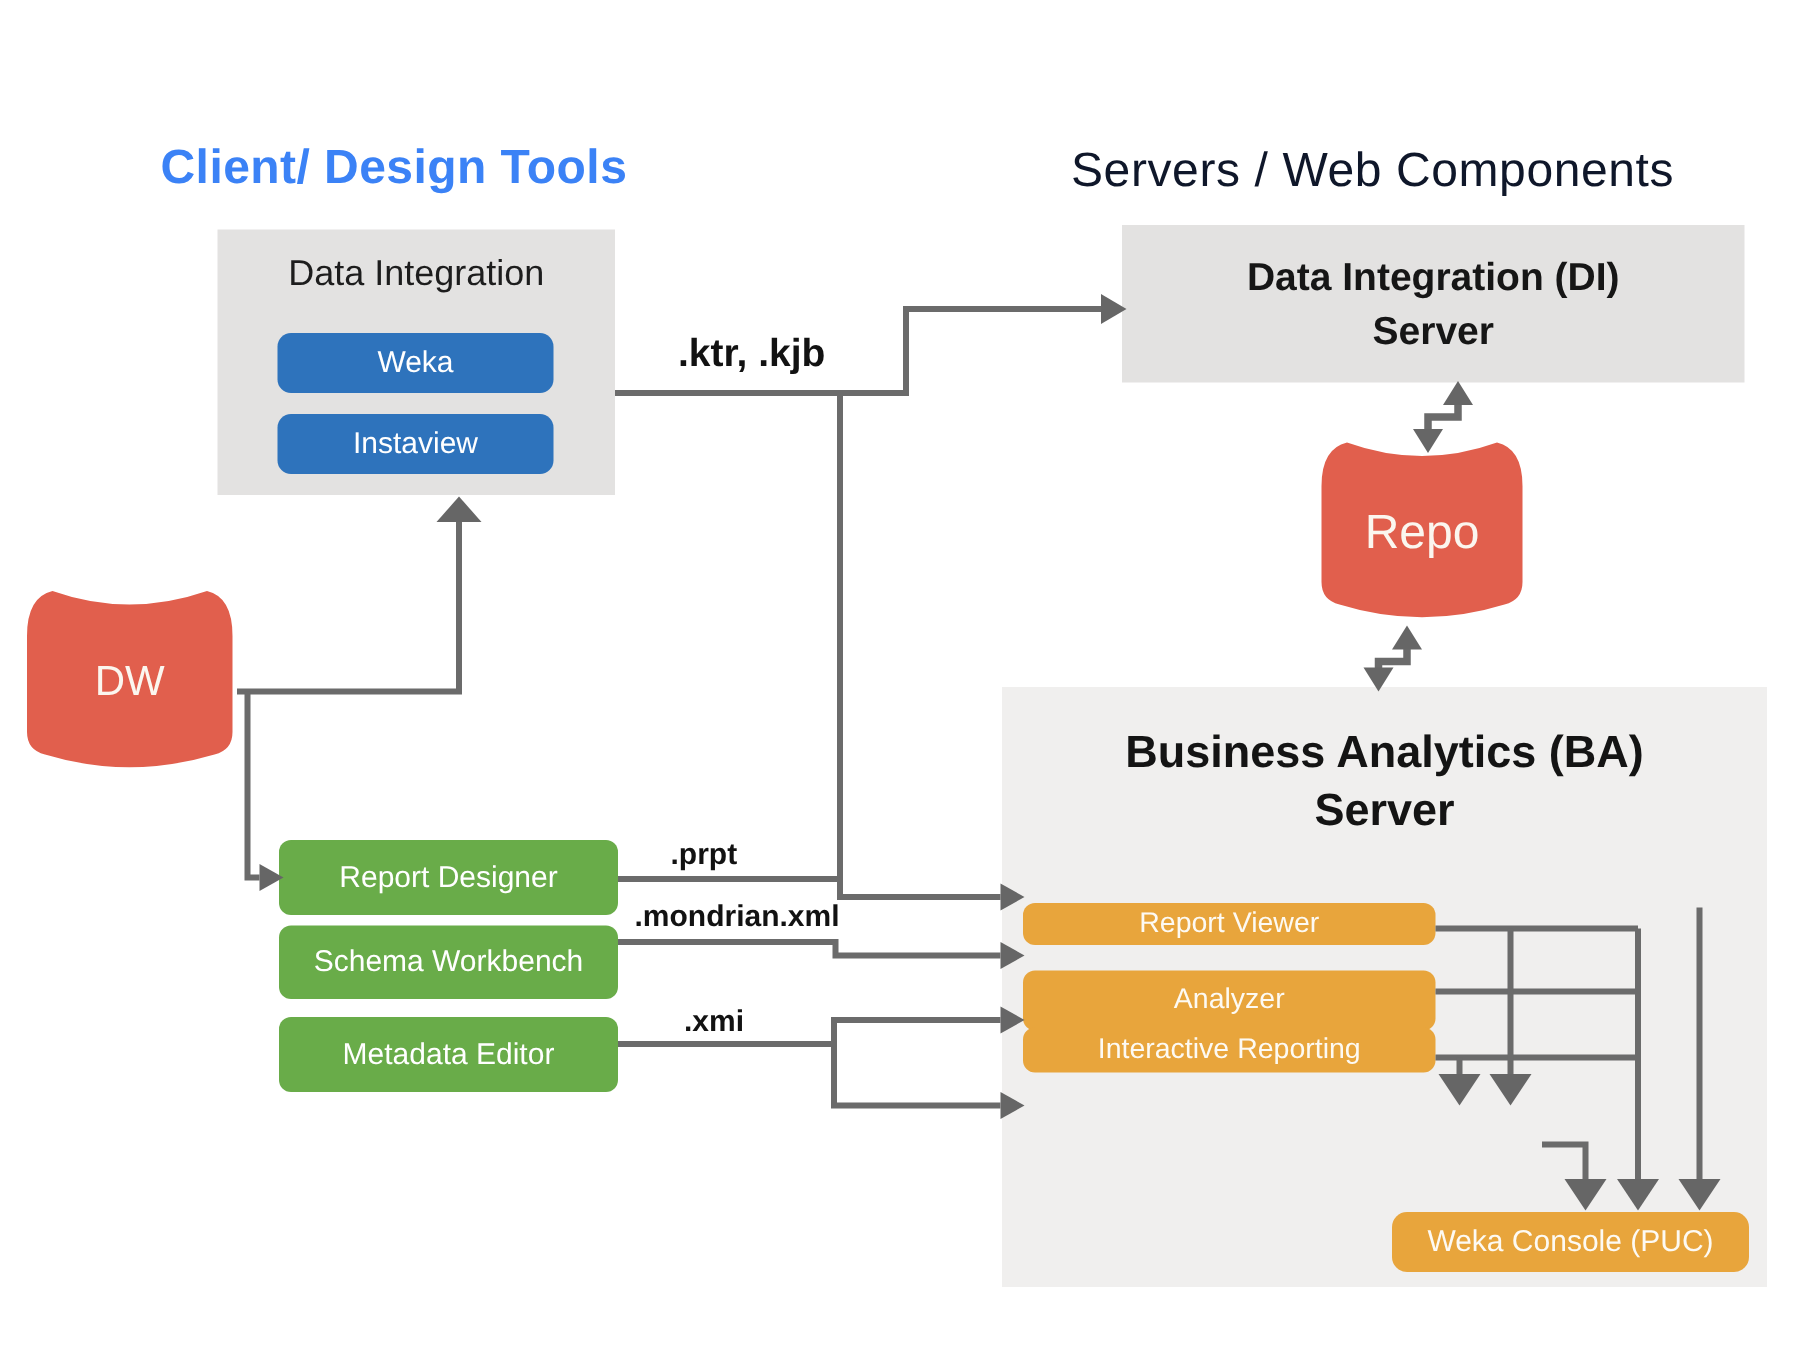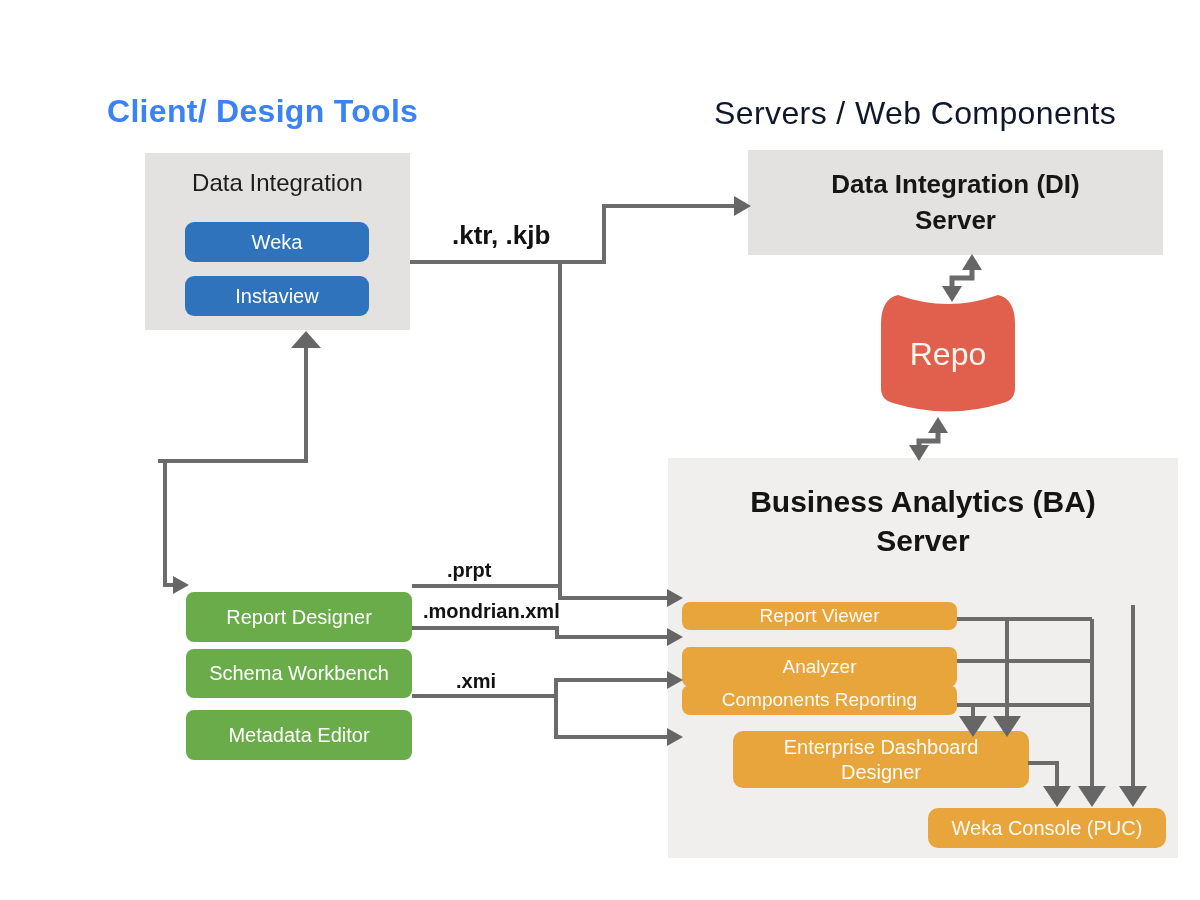--- a/index.html
+++ b/index.html
@@ -25,21 +25,21 @@
 
   .shape-wrap{position:absolute;}
   .shape-label{position:absolute;inset:0;display:flex;align-items:center;justify-content:center;
                color:#fbf6ef;padding-bottom:4px;}
   .dw-wrap{left:15px;top:386px;width:143px;height:140px;}
   .dw-wrap .shape-label{font-size:28px;}
   .repo-wrap{left:878px;top:288px;width:140px;height:136px;}
   .repo-wrap .shape-label{font-size:32px;}
 
   .greenbox{position:absolute;left:186px;width:226px;background:#69ac49;border-radius:8px;
-            color:#fff;font-size:20px;display:flex;align-items:center;justify-content:center;margin-top:32px;}
+            color:#fff;font-size:20px;display:flex;align-items:center;justify-content:center;}
   .g-rd{top:560px;height:50px;}
   .g-sw{top:617px;height:49px;}
   .g-me{top:678px;height:50px;}
 
   .ba-box{left:668px;top:458px;width:510px;height:400px;background:#f0efee;}
   .ba-title{position:absolute;left:0;top:24px;width:100%;display:flex;justify-content:center;}
   .ba-title span{max-width:430px;text-align:center;font-size:30px;font-weight:700;
                  line-height:1.3;color:#141414;}
 
   .amber{position:absolute;background:#e8a53c;color:#fdfaf3;border-radius:8px;display:flex;
@@ -70,20 +70,26 @@
 
   <div class="section-title t-left">Client/ Design Tools</div>
   <div class="section-title t-right">Servers / Web Components</div>
 
   <div class="graybox di-box">
     <div class="di-title">Data Integration</div>
     <div class="tool-btn btn-weka">Weka</div>
     <div class="tool-btn btn-instaview">Instaview</div>
   </div>
 
+  <div class="shape-wrap dw-wrap">
+    <svg width="143" height="140" viewBox="0 0 143 140">
+      <path d="M 3 38 Q 3 12 20 8 Q 71 26 123 8 Q 140 12 140 38 L 140 102 Q 140 114 128 117 Q 71 134 15 117 Q 3 114 3 102 Z" fill="#e15f4d"></path>
+    </svg>
+    <div class="shape-label">DW</div>
+  </div>
 
   <div class="greenbox g-rd">Report Designer</div>
   <div class="greenbox g-sw">Schema Workbench</div>
   <div class="greenbox g-me">Metadata Editor</div>
 
   <div class="graybox dis-box">
     <div class="dis-title">Data Integration (DI) Server</div>
   </div>
 
   <div class="shape-wrap repo-wrap">
@@ -93,24 +99,21 @@
     <div class="shape-label">Repo</div>
   </div>
 
   <div class="graybox ba-box">
     <div class="ba-title">
       <span>Business Analytics (BA) Server</span>
     </div>
   </div>
   <div class="amber a-rv">Report Viewer</div>
   <div class="amber a-an">Analyzer</div>
-  <div class="amber a-ir">Components Reporting</div>
-  <div class="amber a-edd">
-    <span>Enterprise Dashboard Designer</span>
-  </div>
+  <div class="amber a-ir">Interactive Reporting</div>
   <div class="amber a-puc">Weka Console (PUC)</div>
 
   <div class="edge-label l-ktr">.ktr, .kjb</div>
   <div class="edge-label l-prpt">.prpt</div>
   <div class="edge-label l-mondrian">.mondrian.xml</div>
   <div class="edge-label l-xmi">.xmi</div>
 
   <svg id="wires" width="1200" height="900" viewBox="0 0 1200 900">
 
     <path class="wire" d="M410 262 H604 V206 H734"></path>

